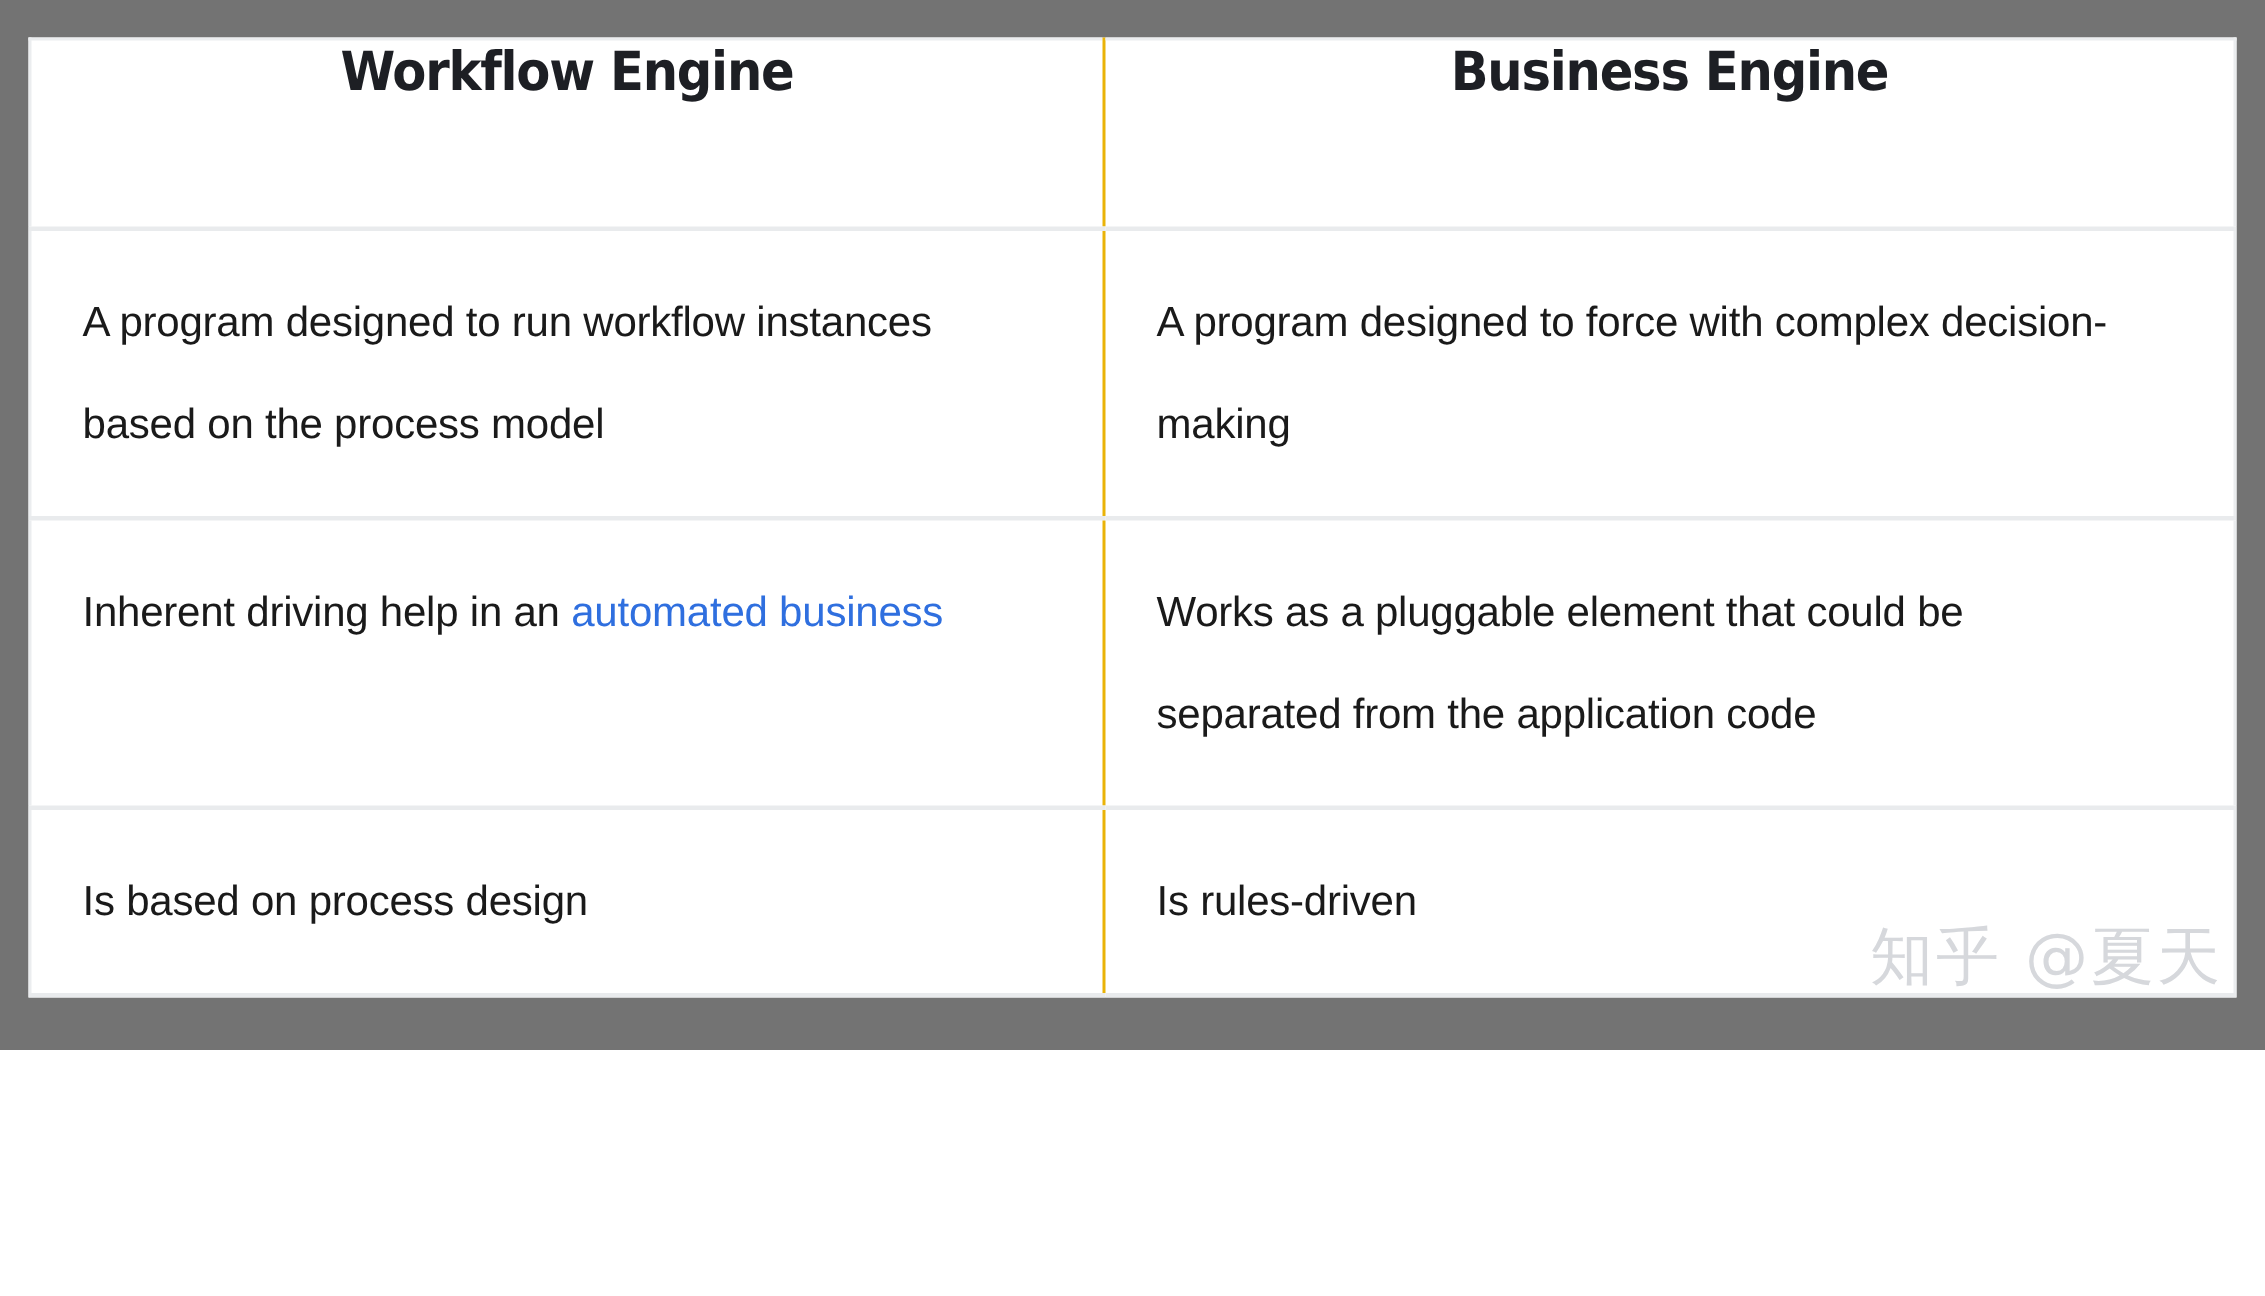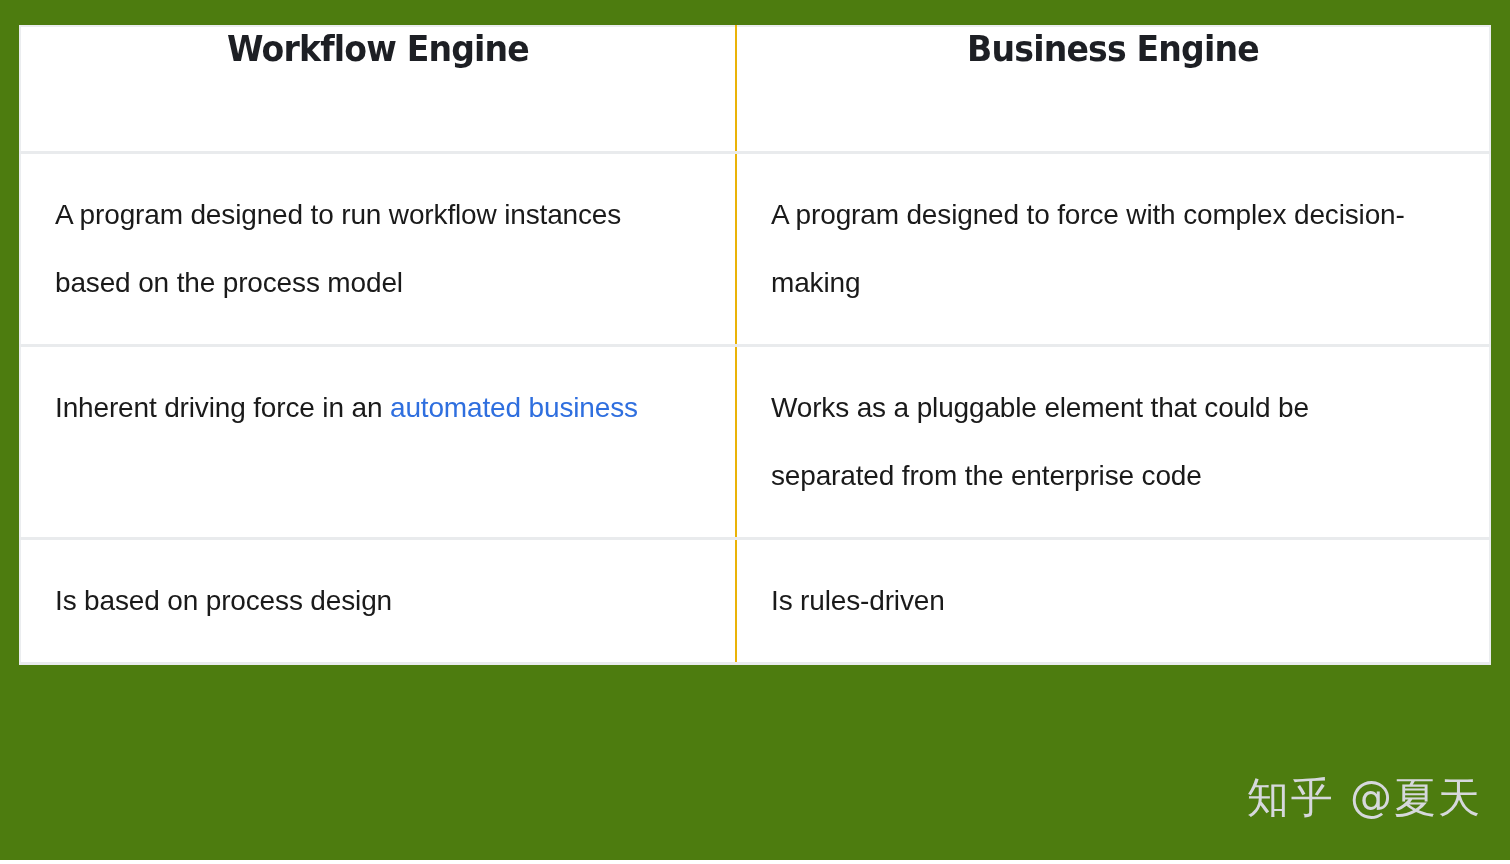--- a/index.html
+++ b/index.html
@@ -13,22 +13,22 @@
     overflow: hidden;
     font-family: "Liberation Sans", "DejaVu Sans", sans-serif;
     position: relative;
   }
 
   .page {
     position: absolute;
     left: 0;
     top: 0;
     width: 1510px;
-    height: 860px;
-    background: #4d7c0f;
+    height: 700px;
+    background: #737373;
   }
 
   .comparison-table {
     position: absolute;
     left: 19px;
     top: 25px;
     width: 1470px;
     border-collapse: collapse;
     table-layout: fixed;
     background: #ffffff;
@@ -145,24 +145,24 @@
           <span class="cell-text">A program designed to run workflow instances based on the process model</span>
         </td>
         <td>
           <span class="cell-text">A program designed to force with complex decision-making</span>
         </td>
       </tr>
 
 
       <tr class="tall">
         <td>
-          <span class="cell-text"><span>Inherent driving force in an </span><a class="inline-link">automated business</a></span>
+          <span class="cell-text"><span>Inherent driving help in an </span><a class="inline-link">automated business</a></span>
         </td>
         <td>
-          <span class="cell-text">Works as a pluggable element that could be separated from the enterprise code</span>
+          <span class="cell-text">Works as a pluggable element that could be separated from the application code</span>
         </td>
       </tr>
 
 
       <tr class="short">
         <td>
           <span class="cell-text">Is based on process design</span>
         </td>
         <td>
           <span class="cell-text">Is rules-driven</span>

